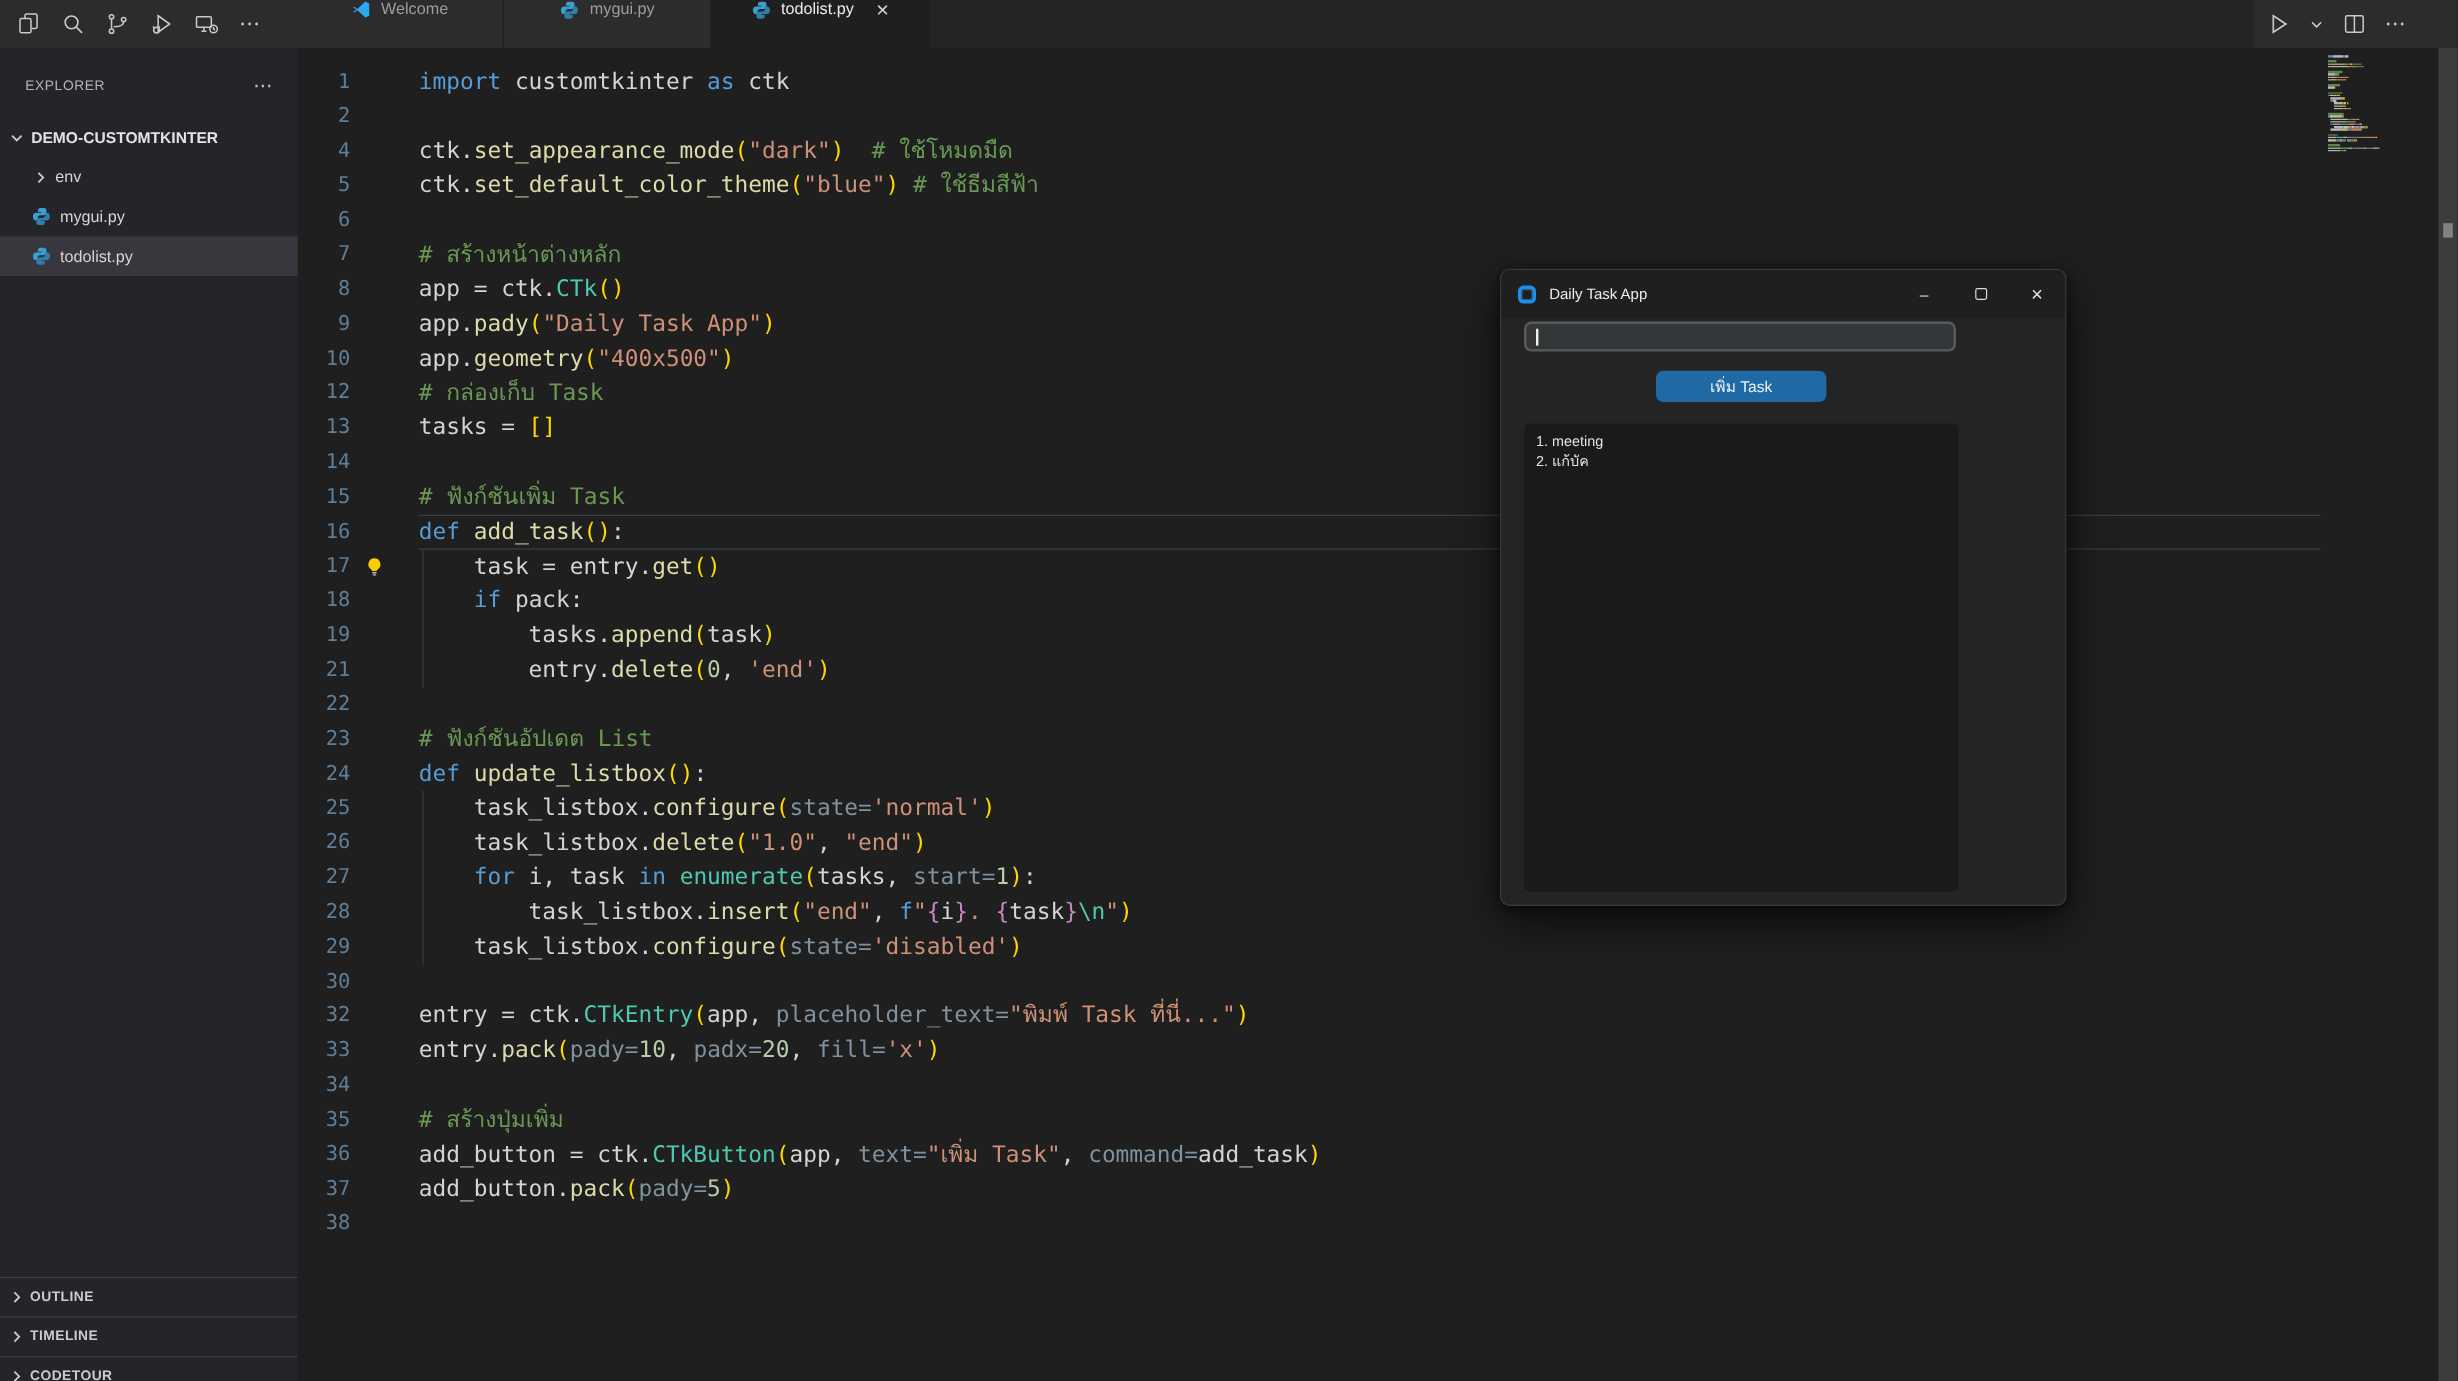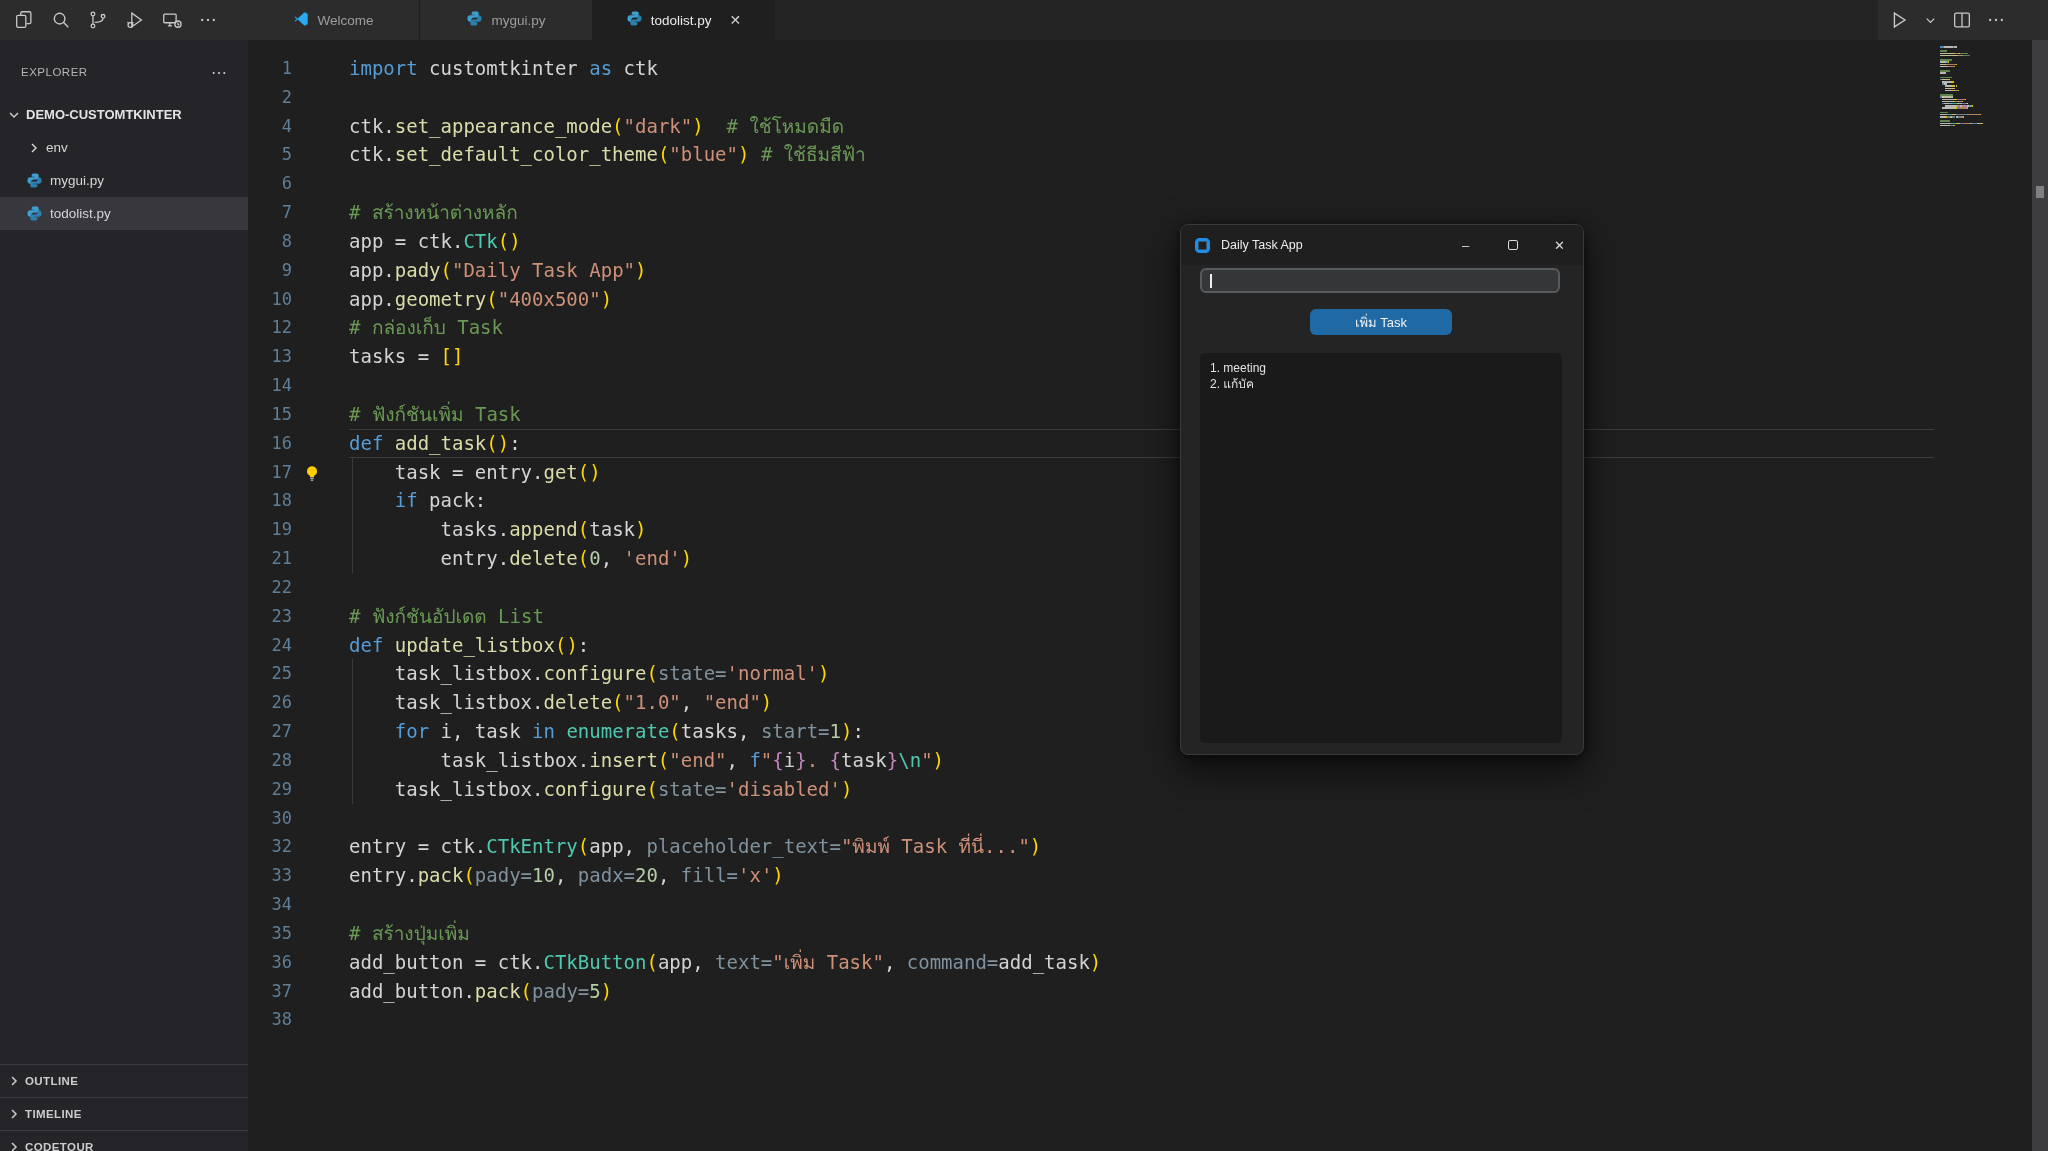--- a/index.html
+++ b/index.html
@@ -13,21 +13,21 @@
 
   
   .titlebar { position:absolute; left:0; top:0; width:2048px; height:40px;
     background: var(--ui-tabstrip,#242425); z-index:5; }
   .tb-left { position:absolute; left:0; top:0; width:248px; height:40px;
     background: var(--ui-titlebar,#2c2c2d); display:flex; align-items:center; gap:15px; padding-left:13px; }
   .tb-left svg, .tb-right svg { display:block; }
   .tb-right { position:absolute; right:0; top:0; height:40px; width:170px;
     background: var(--ui-titlebar,#2c2c2d); display:flex; align-items:center; gap:13px; padding-left:10px; }
   .tabbar { position:absolute; left:248px; top:0; right:170px; height:40px; display:flex; }
-  .tab { height:40px; display:flex; align-items:center; justify-content:center; gap:8px;
+  .tab { height:40px; display:flex; justify-content:center; gap:8px;
     background: var(--ui-titlebar,#2c2c2d); border-right:1px solid #1f1f20; color:#9d9d9d; font-size:13.5px; }
   .tab.active { background: var(--ui-tab_active_bg,#1f1f1f); color:#eaeaea; }
   .tab .close { color:#cfcfcf; font-size:14px; margin-left:10px; }
 
   
   .sidebar { position:absolute; left:0; top:40px; width:248px; bottom:0;
     background: var(--ui-sidebar_bg,#252529); z-index:4; color:#cccccc; }
   .sb-header { height:36px; margin-top:14px; display:flex; align-items:center;
     padding:0 20px 0 21px; font-size:11.5px; letter-spacing:.5px; color:#b4b4b4; }
   .sb-header .more { margin-left:auto; color:#c5c5c5; font-size:16px; letter-spacing:1px; }
@@ -62,21 +62,21 @@
 
   
   .minimap { position:absolute; left:1934px; top:40px; width:98px; bottom:0;
     background: var(--ui-editor_bg,#1f1f1f); }
   .mm-row { position:absolute; left:6px; right:2px; height:2px; }
   .mm-b { position:absolute; top:0; height:1.5px; opacity:.85; }
   .scrollstrip { position:absolute; left:2032px; top:40px; width:16px; bottom:0; background:#3d3d40; }
   .scroll-marker { position:absolute; left:4px; top:146px; width:8px; height:12px; background:#8c8c8c; opacity:.85; }
 
   
-  .appwin { position:absolute; left:1180px; top:224px; width:404px; height:531px;
+  .appwin { position:absolute; left:1250px; top:224px; width:472px; height:531px;
     background: var(--app-body,#242424); border-radius:8px; z-index:20;
     box-shadow: 0 14px 38px rgba(0,0,0,.65), 0 2px 8px rgba(0,0,0,.5);
     border:1px solid #3a3a3a; overflow:hidden; }
   .appwin-titlebar { height:40px; background: var(--app-titlebar,#1f1f1f);
     display:flex; align-items:center; padding:0 0 0 14px; }
   .ctk-logo { width:15px; height:15px; border-radius:4.5px; border:3.5px solid #1f8ee9;
     background:transparent; box-shadow: inset 0 0 0 1px rgba(90,190,255,.35); }
   .appwin-title { margin-left:11px; font-size:12.5px; color:#ececec; }
   .appwin-controls { margin-left:auto; display:flex; height:40px; }
   .win-btn { width:47px; height:40px; display:flex; align-items:center; justify-content:center;

